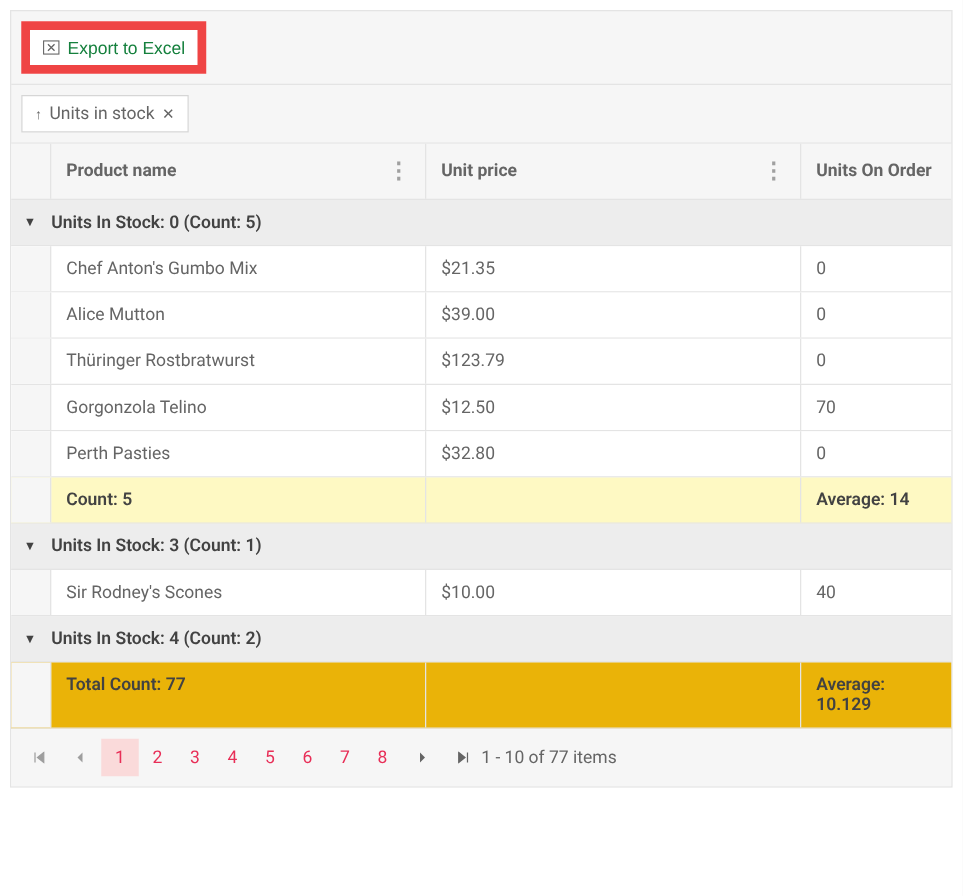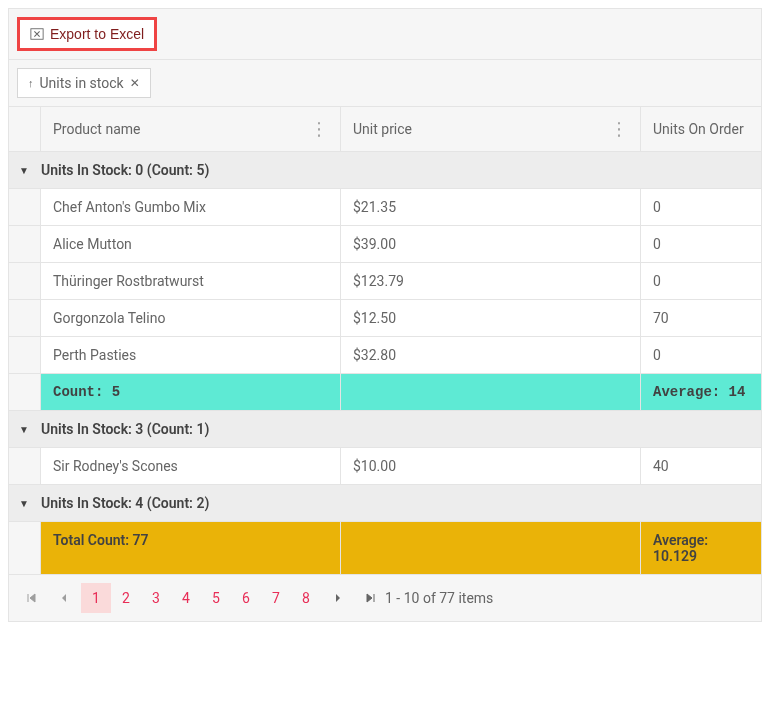--- a/index.html
+++ b/index.html
@@ -18,22 +18,22 @@
 .toolbar {
   padding: 8px;
   border-bottom: 1px solid #e4e4e4;
 }
 .btn {
   display: inline-flex;
   align-items: center;
   gap: 6px;
   padding: 6px 10px;
   background: #fff;
-  border: 3px solid #ef4444;
-  color: #7f1d1d;
+  border: 7px solid #ef4444;
+  color: #15803d;
   font-size: 14px;
   cursor: pointer;
   text-align: right;
 }
 .icon { display: inline-flex; }
 
 .grouping-header {
   padding: 8px;
   border-bottom: 1px solid #e4e4e4;
 }
@@ -60,21 +60,21 @@
   border-right: 1px solid #e4e4e4;
   min-height: 44px;
 }
 .col-header {
   display: flex;
   align-items: center;
   justify-content: space-between;
   padding: 12px;
   border-right: 1px solid #e4e4e4;
   color: #656565;
-  font-weight: 400;
+  font-weight: 700;
 }
 .col-header:last-child { border-right: none; }
 .col-product { width: 300px; }
 .col-price { width: 300px; }
 .col-units { flex: 1; min-width: 110px; }
 .col-menu-dots { color: #a0a0a0; cursor: pointer; font-size: 18px; line-height: 1; }
 
 .group-header-row {
   display: flex;
   align-items: center;
@@ -99,23 +99,22 @@
 }
 .data-cell:last-child { border-right: none; }
 .row-spacer {
   width: 32px;
   border-right: 1px solid #e4e4e4;
   background: #f6f6f6;
 }
 
 .footer-row {
   display: flex;
-  background: #5eead4;
-  border-bottom: 1px solid #e4e4e4;
-  font-family: Liberation Mono, monospace;
+  background: #fef9c3;
+  border-bottom: 1px solid #e4e4e4;
 }
 .footer-cell {
   padding: 10px 12px;
   border-right: 1px solid #e4e4e4;
   font-weight: 600;
   color: #424242;
 }
 .footer-cell:last-child { border-right: none; }
 
 .grand-footer-row {

